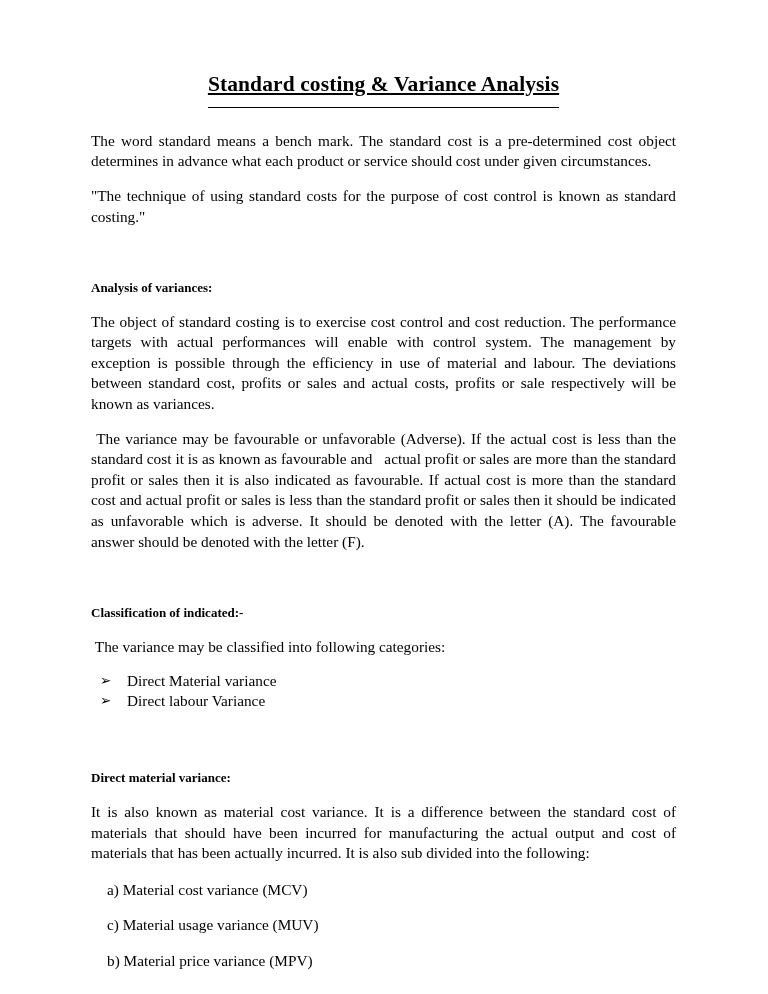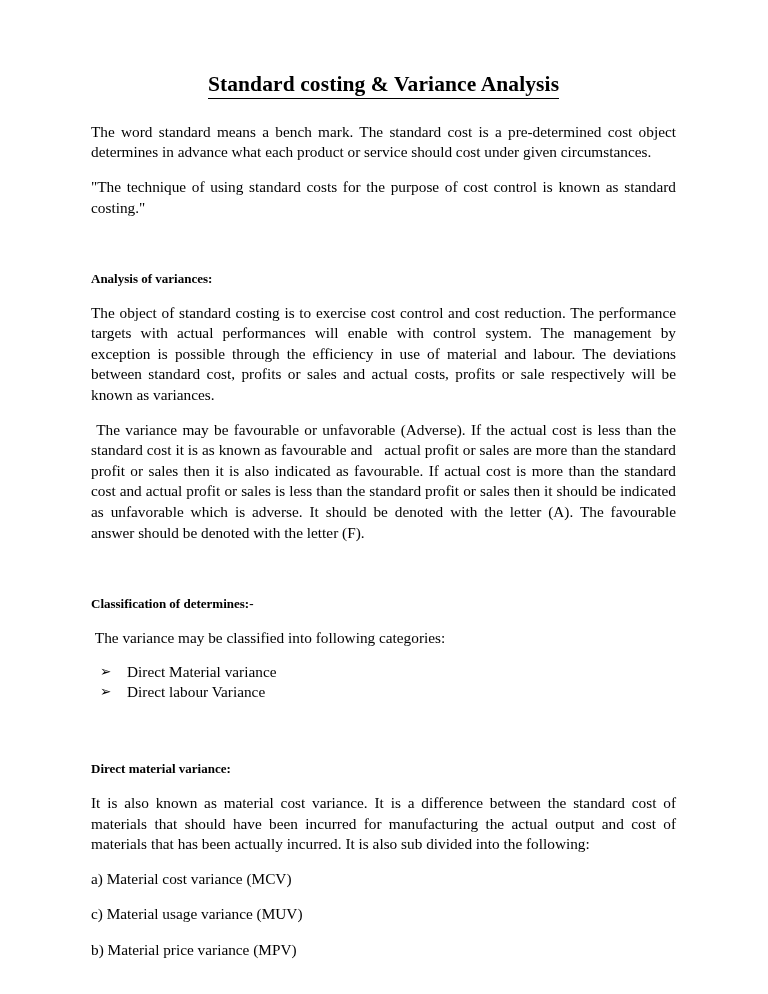--- a/index.html
+++ b/index.html
@@ -31,22 +31,23 @@
   .doc-title {
     text-align: center;
     font-size: 21.5px;
     font-weight: bold;
     line-height: 1.15;
     margin: 0 0 23px 0;
     letter-spacing: 0.1px;
   }
   .doc-title .ttext {
     border-bottom: 1.6px solid #000;
-    padding-bottom: 1px;
+    padding-bottom: 10px;
     display: inline-block;
+    text-decoration: underline;
   }
   p.body-par {
     font-size: 15.3px;
     line-height: 20.6px;
     text-align: justify;
     text-justify: inter-word;
     margin: 0 0 14px 0;
     white-space: pre-wrap;
   }
   p.body-par.tight {
@@ -75,21 +76,21 @@
   ul.arrow-list li .bullet-glyph {
     position: absolute;
     left: 9px;
     top: 0;
     font-size: 13.5px;
     line-height: 19.5px;
     font-family: "DejaVu Sans", sans-serif;
   }
   ol.letter-list {
     list-style: none;
-    margin: 0;
+    margin: 16px;
     padding: 0;
   }
   ol.letter-list li {
     font-size: 15.3px;
     line-height: 20.6px;
     margin: 0 0 15px 0;
   }
 </style>
 </head>
 <body>
@@ -106,21 +107,21 @@
     <div class="gap-lg"></div>
 
     <h2 class="section-heading">Analysis of variances:</h2>
 
     <p class="body-par">The object of standard costing is to exercise cost control and cost reduction. The performance targets with actual performances will enable with control system. The management by exception is possible through the efficiency in use of material and labour. The deviations between standard cost, profits or sales and actual costs, profits or sale respectively will be known as variances.</p>
 
     <p class="body-par"> The variance may be favourable or unfavorable (Adverse). If the actual cost is less than the standard cost it is as known as favourable and   actual profit or sales are more than the standard profit or sales then it is also indicated as favourable. If actual cost is more than the standard cost and actual profit or sales is less than the standard profit or sales then it should be indicated as unfavorable which is adverse. It should be denoted with the letter (A). The favourable answer should be denoted with the letter (F).</p>
 
     <div class="gap-lg"></div>
 
-    <h2 class="section-heading">Classification of determines:-</h2>
+    <h2 class="section-heading">Classification of indicated:-</h2>
 
     <p class="body-par tight"> The variance may be classified into following categories:</p>
 
     <ul class="arrow-list">
       <li><span class="bullet-glyph">➢</span><span>Direct Material variance</span></li>
       <li><span class="bullet-glyph">➢</span><span>Direct labour Variance</span></li>
     </ul>
 
     <div class="gap-xl"></div>
 

